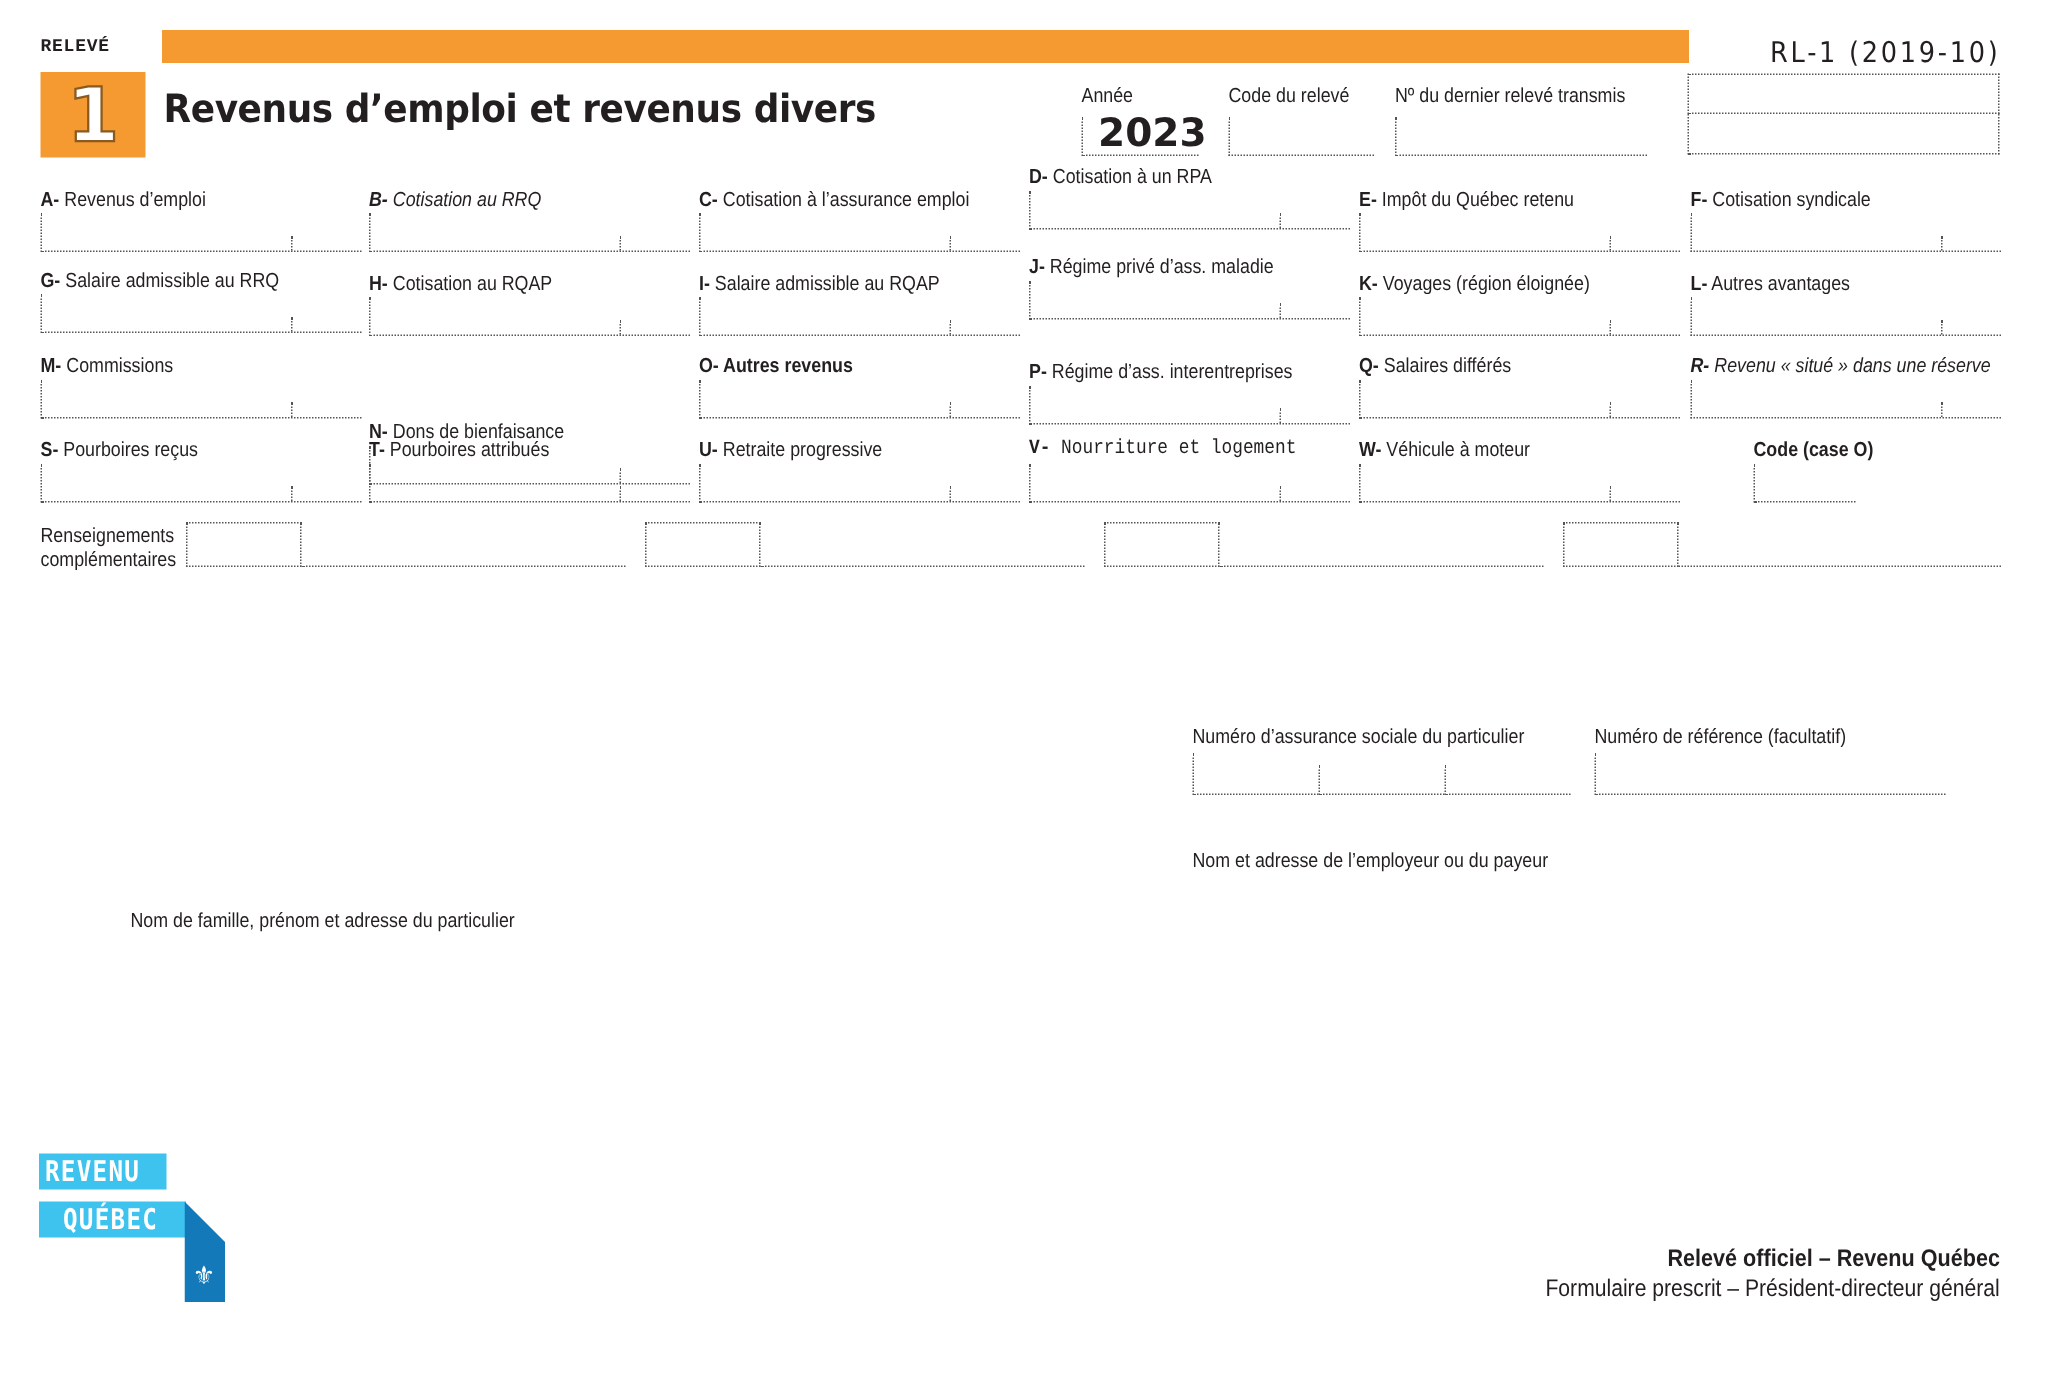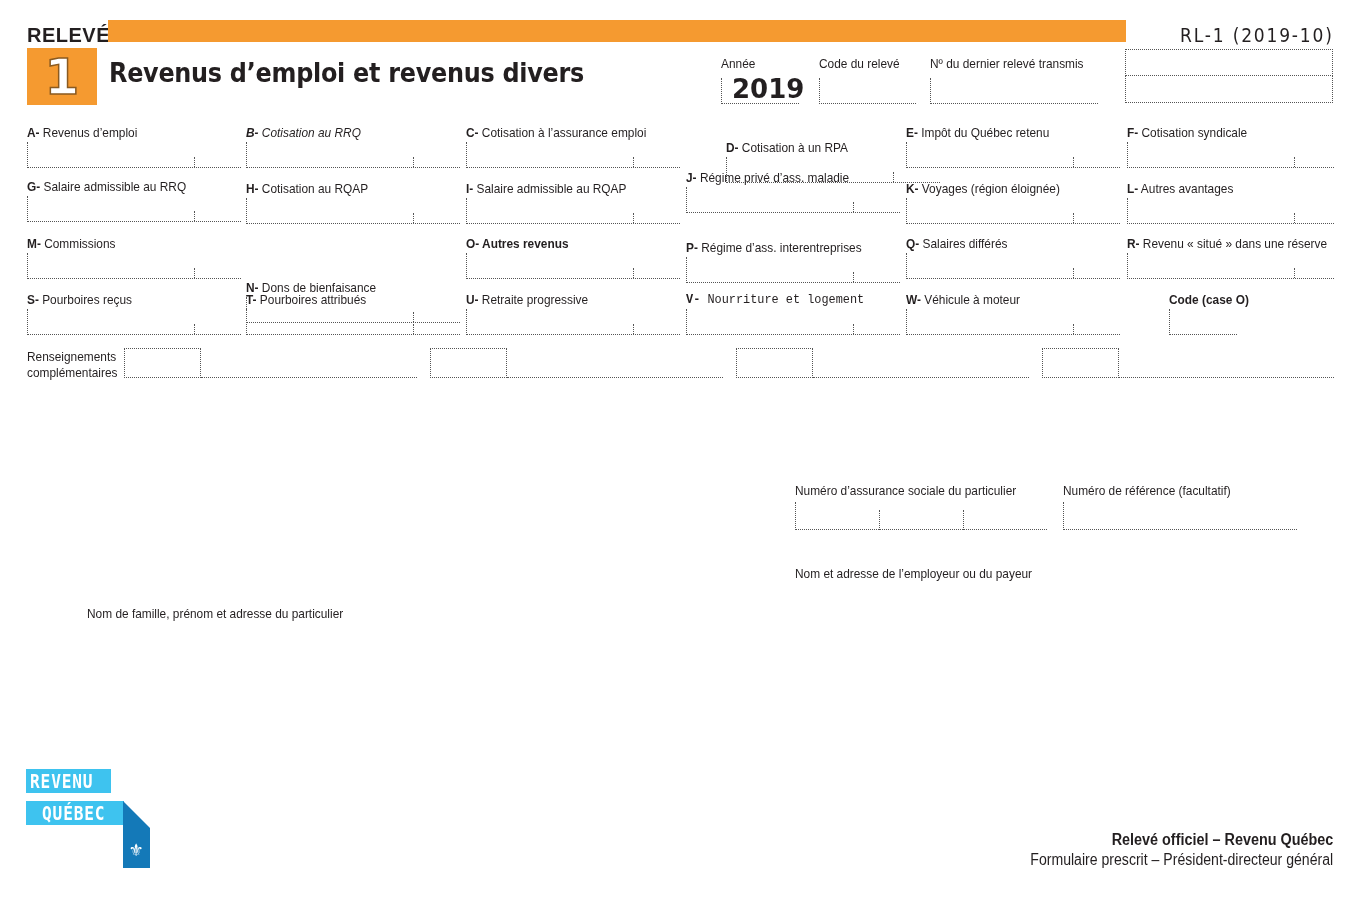--- a/index.html
+++ b/index.html
@@ -2,21 +2,21 @@
 <html><head>
 <meta charset="utf-8">
 <style>
   * { box-sizing: border-box; margin: 0; padding: 0; }
   html, body { width: 1368px; height: 916px; background: #ffffff; overflow: hidden; }
   body { position: relative; font-family: "Liberation Sans", "DejaVu Sans", sans-serif; color: #231f20; }
 
   .abs { position: absolute; }
 
   
-  .releve-word { left: 27px; top: 24px; font-size: 20px; font-weight: bold; letter-spacing: 0.5px; font-family: Liberation Sans, sans-serif; }
+  .releve-word { left: 27px; top: 24px; font-size: 12px; font-weight: bold; letter-spacing: 0.5px; font-family: Liberation Mono, monospace; }
   .orange-bar { left: 108px; top: 20px; width: 1018px; height: 22px; background: #f59a30; }
   .num-box { left: 27px; top: 48px; width: 70px; height: 57px; background: #f59a30; display:flex; align-items:center; justify-content:center; }
   .num-box span { font-family: "DejaVu Sans", sans-serif; font-weight: bold; font-size: 50px; color: #ffffff; -webkit-text-stroke: 1.5px #8a5a20; line-height: 1; }
   .main-title { left: 109px; top: 58px; font-size: 26px; font-weight: bold; font-family: "DejaVu Sans", sans-serif; letter-spacing: -0.3px; transform: scaleX(0.92); transform-origin: left; }
   .form-code { right: 34px; top: 24px; font-size: 19px; letter-spacing: 2px; font-family: "DejaVu Sans", sans-serif; transform: scaleX(0.9); transform-origin: right; }
 
   .lbl { font-size: 13.5px; white-space: nowrap; transform: scaleX(0.88); transform-origin: left; }
   .lbl b { font-weight: bold; }
 
   .dot-l { border-left: 1px dotted #555; }
@@ -41,21 +41,21 @@
 <div class="abs releve-word">RELEVÉ</div>
 <div class="abs orange-bar"></div>
 <div class="abs num-box">
   <span>1</span>
 </div>
 <div class="abs main-title">Revenus d’emploi et revenus divers</div>
 <div class="abs form-code">RL-1 (2019-10)</div>
 
 <div class="abs lbl" style="left:721px; top:56px;">Année</div>
 <div class="abs dot-l dot-b" style="left:721px; top:78px; width:78px; height:26px;">
-  <span class="year-val" style="position:absolute; left:10px; top:-4px;">2019</span>
+  <span class="year-val" style="position:absolute; left:10px; top:-4px;">2023</span>
 </div>
 
 <div class="abs lbl" style="left:819px; top:56px;">Code du relevé</div>
 <div class="abs dot-l dot-b" style="left:819px; top:78px; width:97px; height:26px;"></div>
 
 <div class="abs lbl" style="left:930px; top:56px;">Nº du dernier relevé transmis</div>
 <div class="abs dot-l dot-b" style="left:930px; top:78px; width:168px; height:26px;"></div>
 
 <div class="abs dot-box" style="left:1125px; top:49px; width:208px; height:27px;"></div>
 <div class="abs dot-box" style="left:1125px; top:76px; width:208px; height:27px; border-top:none;"></div>
@@ -71,21 +71,21 @@
   <div class="field">
       <div class="tick"></div>
     </div>
 </div>
 <div class="case" style="left:466px; top:125px;">
   <div class="cap lbl"><b>C-</b> <span>Cotisation à l’assurance emploi</span></div>
   <div class="field">
       <div class="tick"></div>
     </div>
 </div>
-<div class="case" style="left:686px; top:140px;margin-left:40px;">
+<div class="case" style="left:686px; top:110px;">
   <div class="cap lbl"><b>D-</b> <span>Cotisation à un RPA</span></div>
   <div class="field">
       <div class="tick"></div>
     </div>
 </div>
 <div class="case" style="left:906px; top:125px;">
   <div class="cap lbl"><b>E-</b> <span>Impôt du Québec retenu</span></div>
   <div class="field">
       <div class="tick"></div>
     </div>
@@ -157,21 +157,21 @@
   <div class="field">
       <div class="tick"></div>
     </div>
 </div>
 <div class="case" style="left:906px; top:236px;">
   <div class="cap lbl"><b>Q-</b> <span>Salaires différés</span></div>
   <div class="field">
       <div class="tick"></div>
     </div>
 </div>
-<div class="case" style="left:1127px; top:236px;">
+<div class="case" style="left:1127px; top:236px;font-style:italic;">
   <div class="cap lbl"><b>R-</b> <span>Revenu « situé » dans une réserve</span></div>
   <div class="field" style="width:207px;">
       <div class="tick"></div>
     </div>
 </div>
 
 <div class="case" style="left:27px; top:292px;">
   <div class="cap lbl"><b>S-</b> <span>Pourboires reçus</span></div>
   <div class="field">
       <div class="tick"></div>

